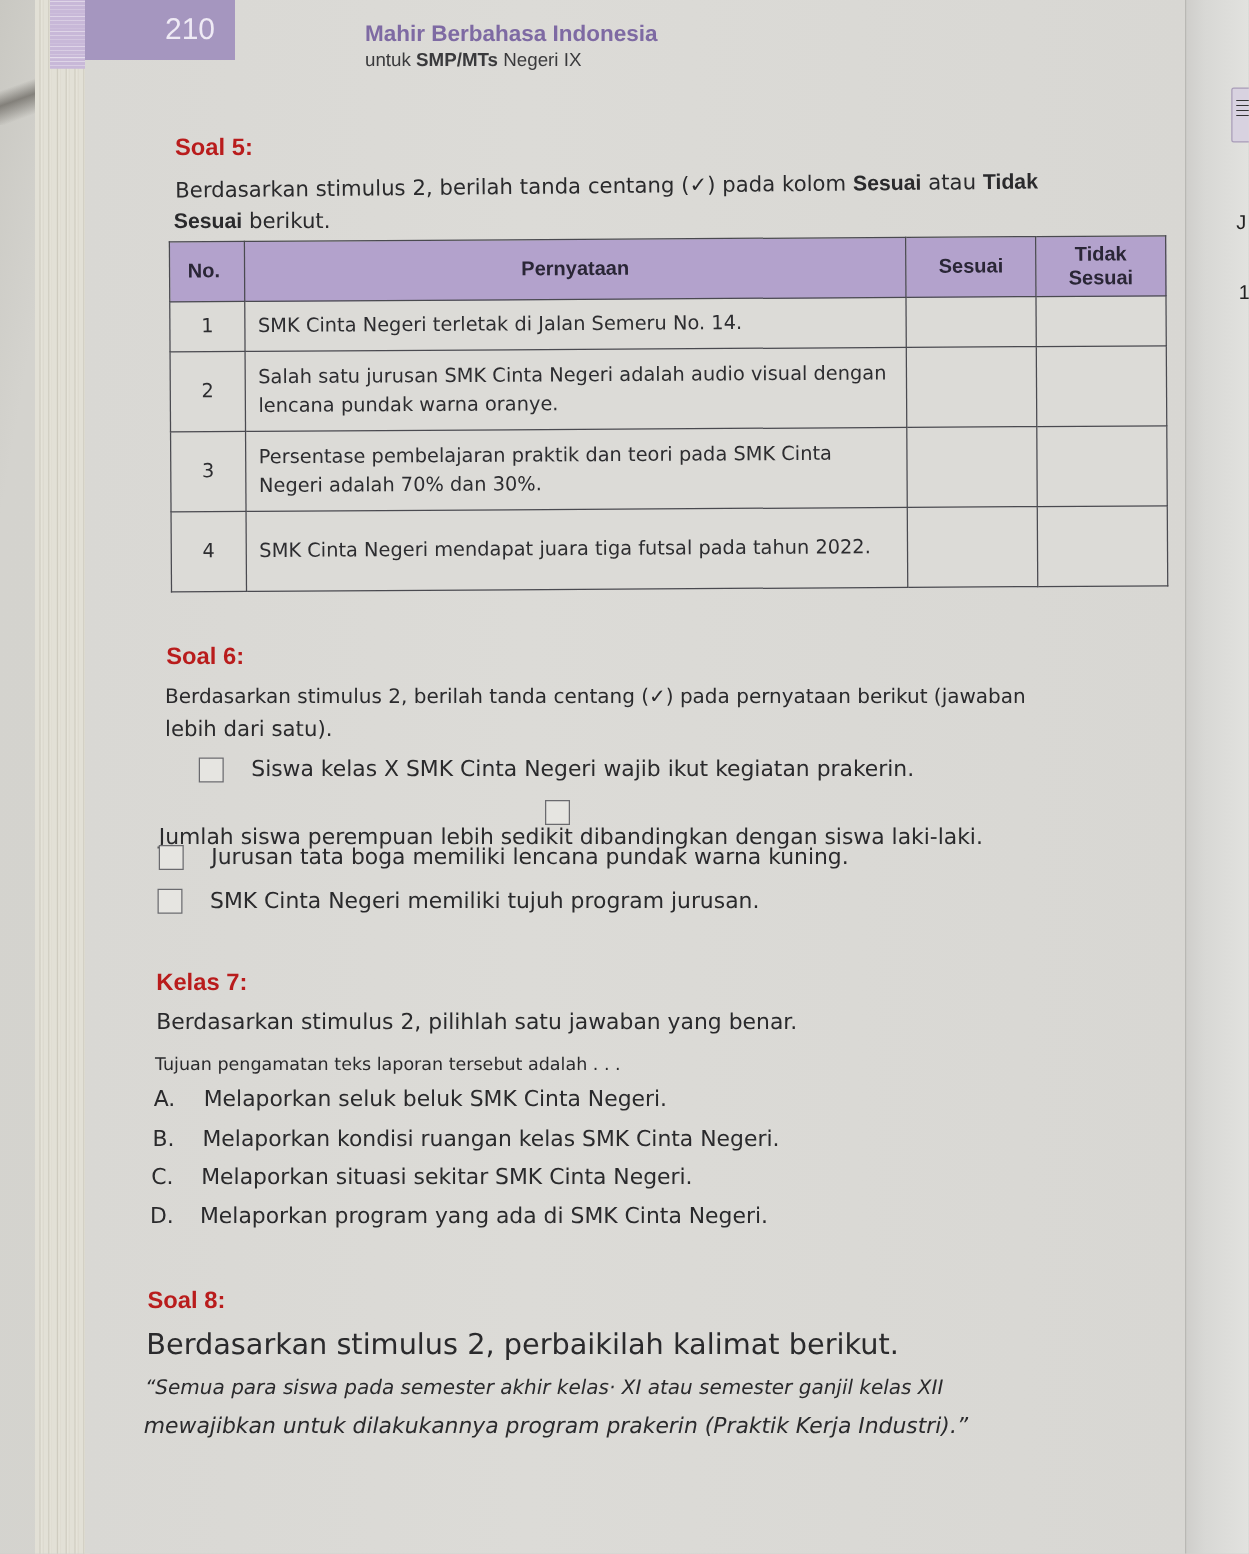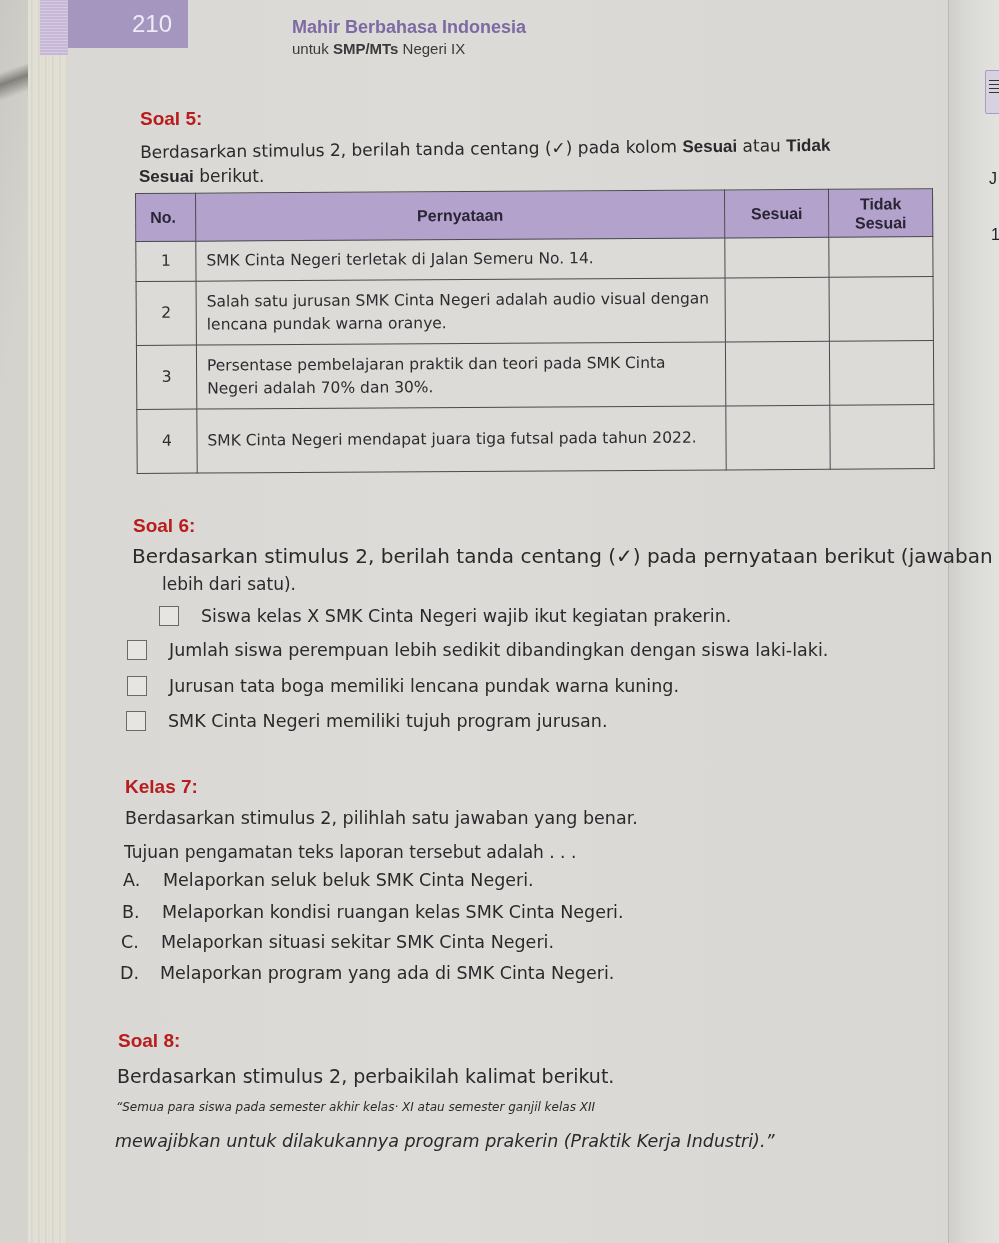--- a/index.html
+++ b/index.html
@@ -178,47 +178,47 @@
       <tr class="r4">
         <td class="c-no">4</td>
         <td class="c-stmt">SMK Cinta Negeri mendapat juara tiga futsal pada tahun 2022.</td>
         <td class="c-ses"></td>
         <td class="c-tdk"></td>
       </tr>
     </tbody>
   </table>
 
   <div class="soal-title" style="left:133px; top:515px;">Soal 6:</div>
-  <div class="para" style="left:132px; top:543px; font-size:20px;">Berdasarkan stimulus 2, berilah tanda centang (✓) pada pernyataan berikut (jawaban</div>
-  <div class="para" style="left:132px; top:571px;margin-left:30px;">lebih dari satu).</div>
+  <div class="para" style="left:132px; top:543px; font-size:16px;">Berdasarkan stimulus 2, berilah tanda centang (✓) pada pernyataan berikut (jawaban</div>
+  <div class="para" style="left:132px; top:571px;">lebih dari satu).</div>
 
   <div class="check-item" style="left:128px; top:606px;padding-left:31px;">
     <span class="checkbox"></span>
     <span class="check-label">Siswa kelas X SMK Cinta Negeri wajib ikut kegiatan prakerin.</span>
   </div>
-  <div class="check-item" style="left:127px; top:640px;">
+  <div class="check-item" style="left:127px; top:640px;flex-direction:column;">
     <span class="checkbox"></span>
     <span class="check-label">Jumlah siswa perempuan lebih sedikit dibandingkan dengan siswa laki-laki.</span>
   </div>
   <div class="check-item" style="left:127px; top:676px;">
     <span class="checkbox"></span>
     <span class="check-label">Jurusan tata boga memiliki lencana pundak warna kuning.</span>
   </div>
   <div class="check-item" style="left:126px; top:711px;">
     <span class="checkbox"></span>
     <span class="check-label">SMK Cinta Negeri memiliki tujuh program jurusan.</span>
   </div>
 
   <div class="soal-title" style="left:125px; top:776px;">Kelas 7:</div>
   <div class="para" style="left:125px; top:805px; font-size:17.5px;">Berdasarkan stimulus 2, pilihlah satu jawaban yang benar.</div>
-  <div class="para" style="left:124px; top:839px; font-size:17px;">Tujuan pengamatan teks laporan tersebut adalah . . .</div>
+  <div class="para" style="left:124px; top:839px; font-size:14px;">Tujuan pengamatan teks laporan tersebut adalah . . .</div>
 
   <div class="option" style="left:123px; top:870px;"><span class="letter">A.</span><span>Melaporkan seluk beluk SMK Cinta Negeri.</span></div>
   <div class="option" style="left:122px; top:902px;"><span class="letter">B.</span><span>Melaporkan kondisi ruangan kelas SMK Cinta Negeri.</span></div>
   <div class="option" style="left:121px; top:932px;"><span class="letter">C.</span><span>Melaporkan situasi sekitar SMK Cinta Negeri.</span></div>
   <div class="option" style="left:120px; top:963px;"><span class="letter">D.</span><span>Melaporkan program yang ada di SMK Cinta Negeri.</span></div>
 
   <div class="soal-title" style="left:118px; top:1030px;">Soal 8:</div>
-  <div class="para" style="left:117px; top:1063px; font-size:19px;">Berdasarkan stimulus 2, perbaikilah kalimat berikut.</div>
-  <div class="quote" style="left:116px; top:1100px; font-size:12px;">“Semua para siswa pada semester akhir kelas· XI atau semester ganjil kelas XII</div>
+  <div class="para" style="left:117px; top:1063px; font-size:23px;">Berdasarkan stimulus 2, perbaikilah kalimat berikut.</div>
+  <div class="quote" style="left:116px; top:1100px; font-size:16px;">“Semua para siswa pada semester akhir kelas· XI atau semester ganjil kelas XII</div>
   <div class="quote" style="left:115px; top:1131px;">mewajibkan untuk dilakukannya program prakerin (Praktik Kerja Industri).”</div>
 
 </div>
 
 </body></html>

